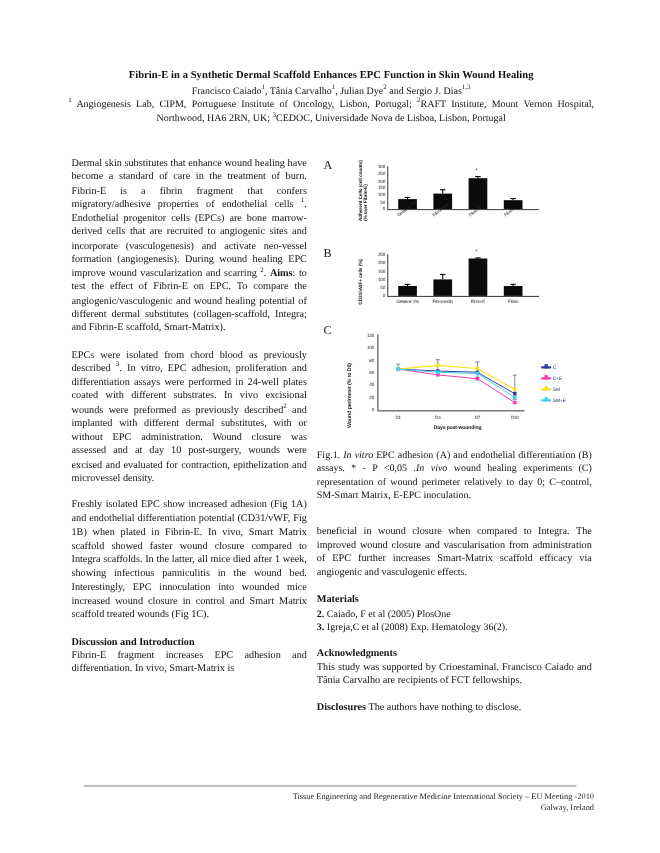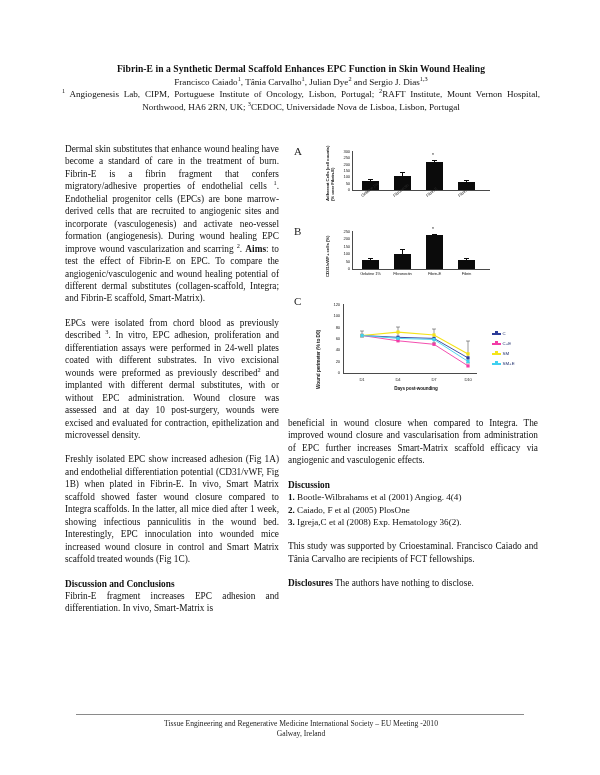--- a/index.html
+++ b/index.html
@@ -212,21 +212,21 @@
     text-align: left;
   }
   .ref-item b { font-weight: bold; }
 
   
   .footer {
     position: absolute;
     left: 62px;
     top: 719px;
     width: 478px;
-    text-align: center;
+    text-align: right;
     font-size: 7.6px;
     line-height: 10.4px;
     color: #1c1c1c;
   }
   .rule {
     position: absolute;
     left: 76px;
     top: 714px;
     width: 448px;
     height: 1px;
@@ -251,21 +251,21 @@
   <div class="col col-left">
     <p class="body-text">Dermal skin substitutes that enhance wound healing have become a standard of care in the treatment of burn. Fibrin-E is a fibrin fragment that confers migratory/adhesive properties of endothelial cells <sup>1</sup>. Endothelial progenitor cells (EPCs) are bone marrow-derived cells that are recruited to angiogenic sites and incorporate (vasculogenesis) and activate neo-vessel formation (angiogenesis). During wound healing EPC improve wound vascularization and scarring <sup>2</sup>. <b>Aims</b>: to test the effect of Fibrin-E on EPC. To compare the angiogenic/vasculogenic and wound healing potential of different dermal substitutes (collagen-scaffold, Integra; and Fibrin-E scaffold, Smart-Matrix).</p>
 
     <div class="gap"></div>
     <p class="body-text">EPCs were isolated from chord blood as previously described <sup>3</sup>. In vitro, EPC adhesion, proliferation and differentiation assays were performed in 24-well plates coated with different substrates. In vivo excisional wounds were preformed as previously described<sup>2</sup> and implanted with different dermal substitutes, with or without EPC administration. Wound closure was assessed and at day 10 post-surgery, wounds were excised and evaluated for contraction, epithelization and microvessel density.</p>
 
     <div class="gap"></div>
     <p class="body-text">Freshly isolated EPC show increased adhesion (Fig 1A) and endothelial differentiation potential (CD31/vWF, Fig 1B) when plated in Fibrin-E. In vivo, Smart Matrix scaffold showed faster wound closure compared to Integra scaffolds. In the latter, all mice died after 1 week, showing infectious panniculitis in the wound bed. Interestingly, EPC innoculation into wounded mice increased wound closure in control and Smart Matrix scaffold treated wounds (Fig 1C).</p>
 
     <div class="gap"></div>
-    <div class="sec-head">Discussion and Conclusions</div>
+    <div class="sec-head">Discussion and Introduction</div>
     <p class="body-text">Fibrin-E fragment increases EPC adhesion and differentiation. In vivo, Smart-Matrix is</p>
   </div>
 
   <div class="col col-right">
 
     <div class="figure-box">
 
       <div class="panel-letter" style="left:6px; top:2px;">A</div>
       <div class="chart" style="left:36px; top:6px; width:170px; height:62px;">
 
@@ -410,31 +410,32 @@
         </div>
         <div class="legend-row" style="left:182px; top:48px;">
           <span class="legend-swatch" style="background:#f4e31b;"></span><span class="legend-label">SM</span>
         </div>
         <div class="legend-row" style="left:182px; top:58px;">
           <span class="legend-swatch" style="background:#3fd0ef;"></span><span class="legend-label">SM+E</span>
         </div>
       </div>
     </div>
 
+    <p class="fig-caption">Fig.1. <i>In vitro</i> EPC adhesion (A) and endothelial differentiation (B) assays. * - P &lt;0,05 .<i>In vivo</i> wound healing experiments (C) representation of wound perimeter relatively to day 0; C–control, SM-Smart Matrix, E-EPC inoculation.</p>
 
     <div class="gap"></div>
     <p class="body-text">beneficial in wound closure when compared to Integra. The improved wound closure and vascularisation from administration of EPC further increases Smart-Matrix scaffold efficacy via angiogenic and vasculogenic effects.</p>
 
     <div class="gap"></div>
-    <div class="sec-head">Discussion</div>
-    <div class="ref-item"><b>1.</b> <span>Bootle-Wilbrahams et al (2001) Angiog. 4(4)</span></div>
+    <div class="sec-head">Materials</div>
     <div class="ref-item"><b>2.</b> <span>Caiado, F et al (2005) PlosOne</span></div>
     <div class="ref-item"><b>3.</b> <span>Igreja,C et al (2008) Exp. Hematology 36(2).</span></div>
 
     <div class="gap"></div>
+    <div class="sec-head">Acknowledgments</div>
     <p class="body-text">This study was supported by Crioestaminal. Francisco Caiado and Tânia Carvalho are recipients of FCT fellowships.</p>
 
     <div class="gap"></div>
     <p class="body-text"><b>Disclosures</b> <span>The authors have nothing to disclose.</span></p>
   </div>
 
   <div class="rule"></div>
   <div class="footer">
     <div>Tissue Engineering and Regenerative Medicine International Society – EU Meeting -2010</div>
     <div>Galway, Ireland</div>

